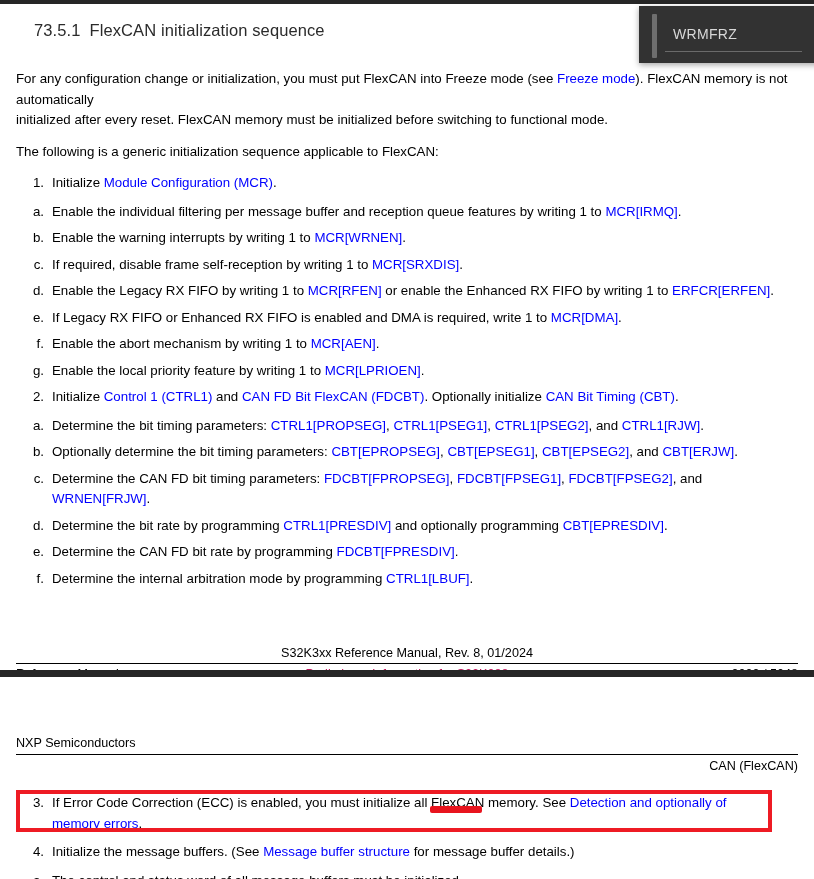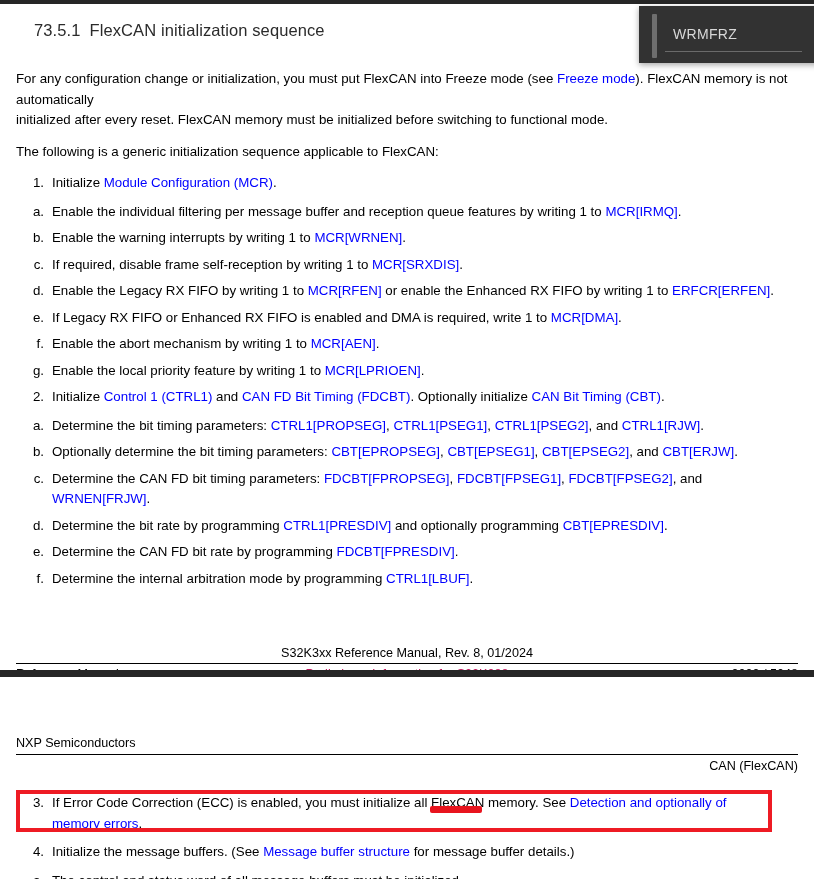--- a/index.html
+++ b/index.html
@@ -261,21 +261,21 @@
       </li>
       <li style="margin-top:6px">
         <span class="marker">g.</span><span>Enable the local priority feature by writing 1 to </span><span class="xref">MCR[LPRIOEN]</span><span>.</span>
       </li>
     </ul>
 
     <div style="height:6px"></div>
 
     <ul class="olist lvl1">
       <li>
-        <span class="marker">2.</span><span>Initialize </span><span class="xref">Control 1 (CTRL1)</span><span> and </span><span class="xref">CAN FD Bit Timing (FDCBT)</span><span>. Optionally initialize </span><span class="xref">CAN Bit Timing (CBT)</span><span>.</span>
+        <span class="marker">2.</span><span>Initialize </span><span class="xref">Control 1 (CTRL1)</span><span> and </span><span class="xref">CAN FD Bit FlexCAN (FDCBT)</span><span>. Optionally initialize </span><span class="xref">CAN Bit Timing (CBT)</span><span>.</span>
       </li>
     </ul>
 
     <div style="height:8px"></div>
 
     <ul class="lvl2">
       <li>
         <span class="marker">a.</span><span>Determine the bit timing parameters: </span><span class="xref">CTRL1[PROPSEG]</span><span>, </span><span class="xref">CTRL1[PSEG1]</span><span>, </span><span class="xref">CTRL1[PSEG2]</span><span>, and </span><span class="xref">CTRL1[RJW]</span><span>.</span>
       </li>
       <li style="margin-top:6px">

